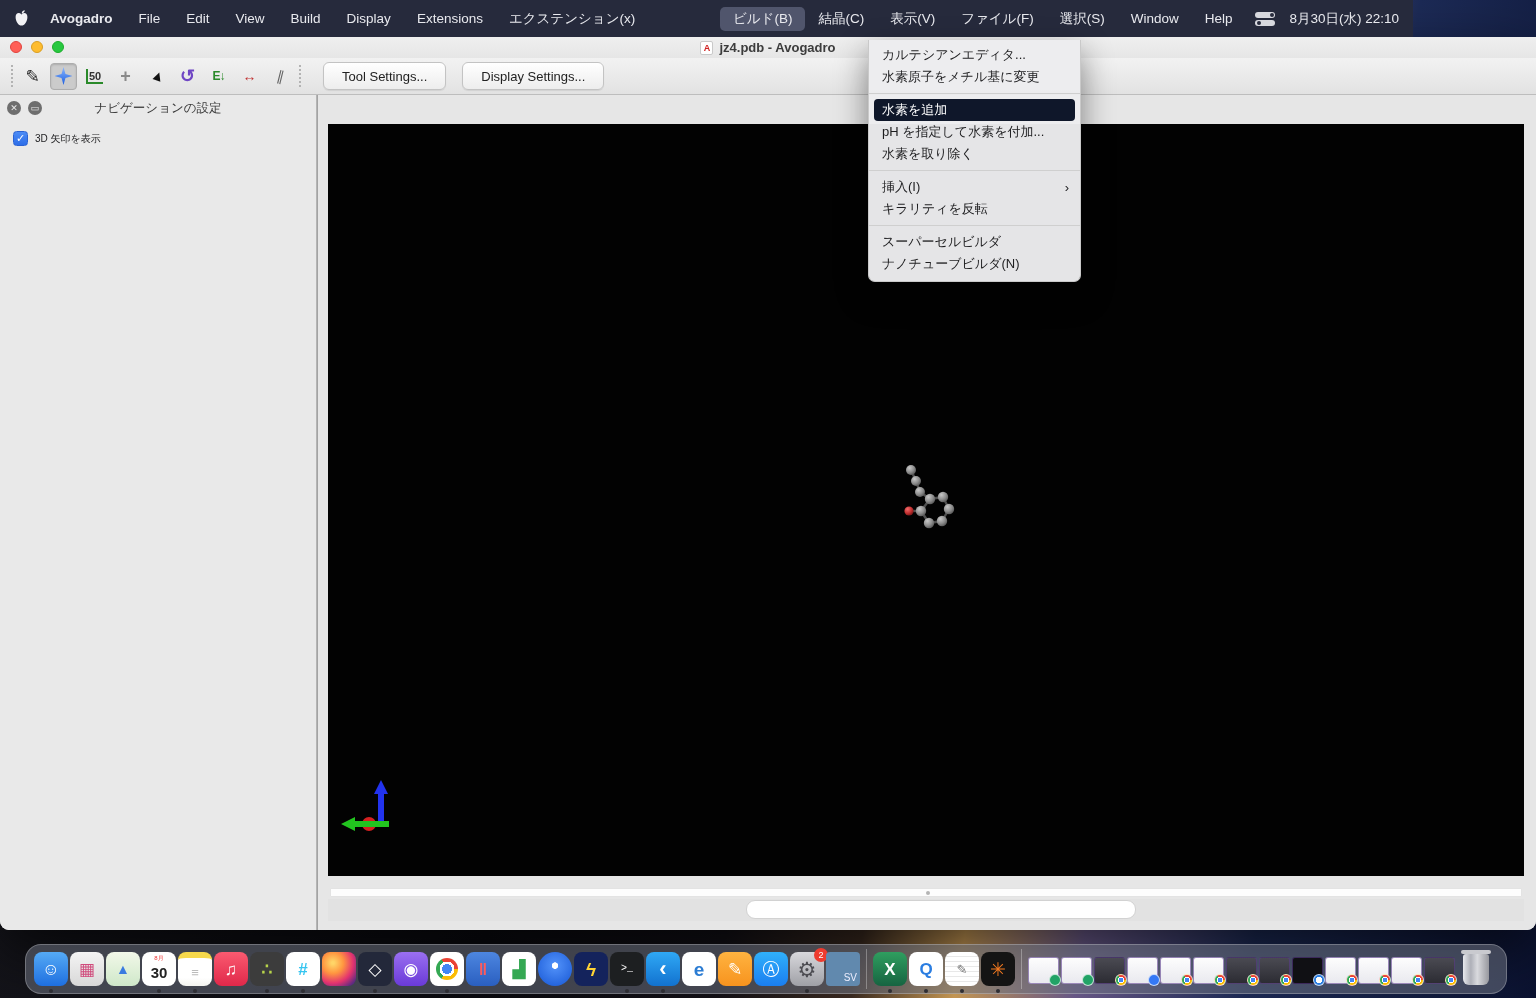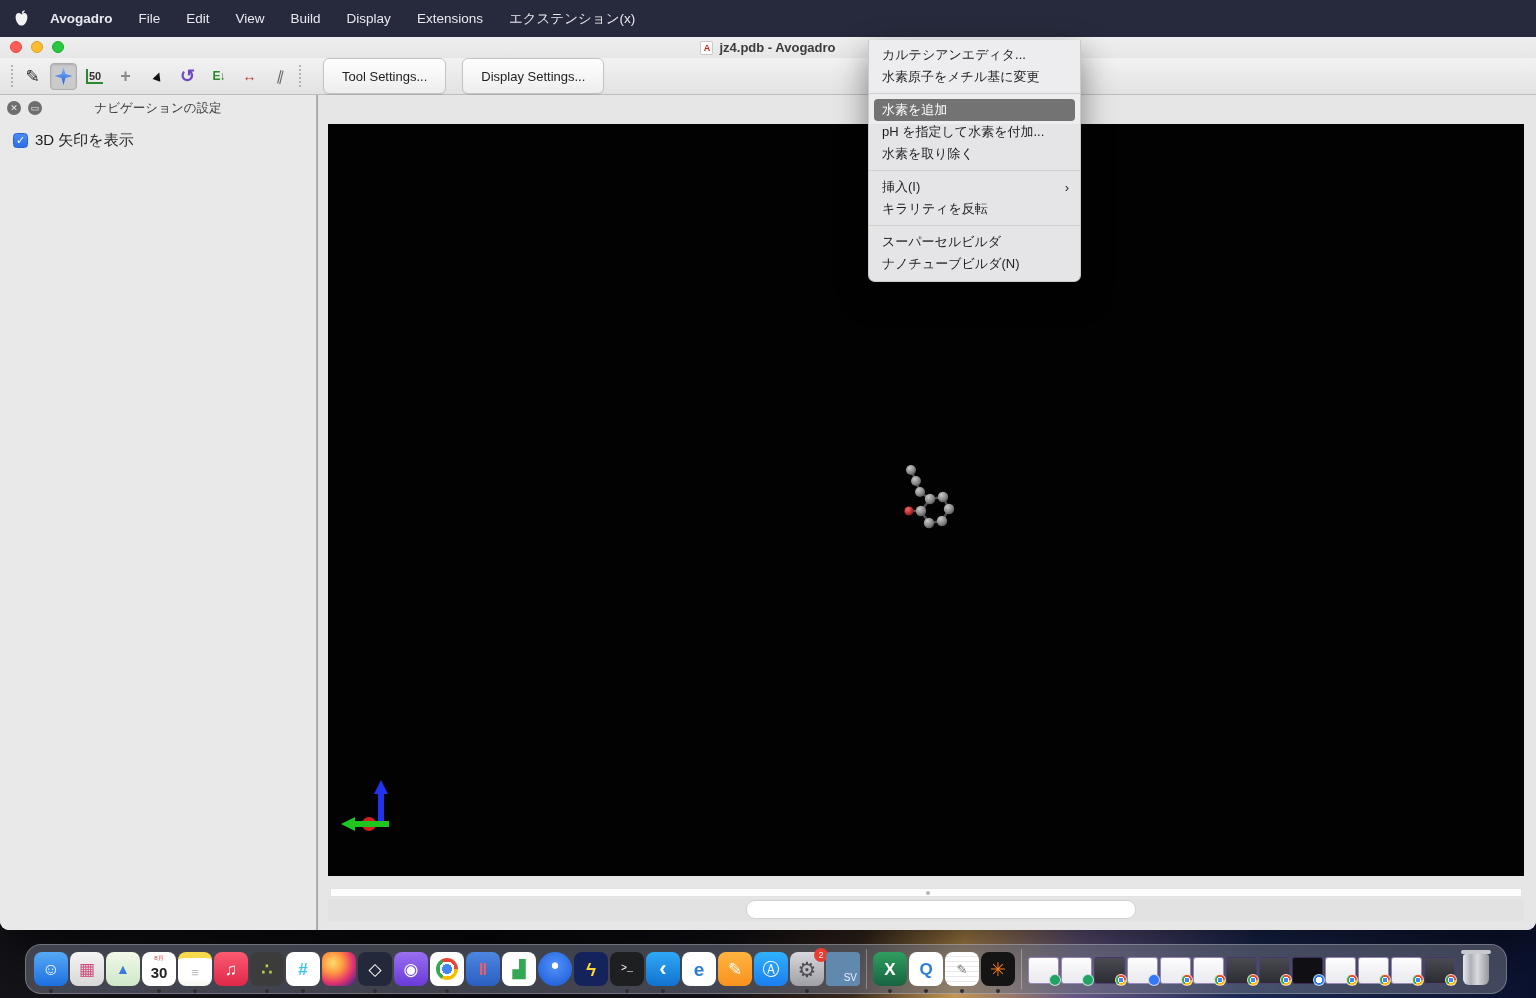--- a/index.html
+++ b/index.html
@@ -4,21 +4,21 @@
 <style>
   * { margin:0; padding:0; box-sizing:border-box; }
   html,body { width:1536px; height:998px; overflow:hidden; }
   body { position:relative; font-family:"Liberation Sans", sans-serif; background:#06060a; }
 
   
   .desktop { position:absolute; inset:0;
     background:linear-gradient(100deg,#17171d 0%,#0a0a0f 38%,#121016 52%,#3a2a20 60%,#c99a55 66%,#6a5a8a 73%,#1c2a55 83%,#0b1230 100%); }
 
   
-  .menubar { position:absolute; left:0; top:0; width:1536px; height:37px; background:#262a3c;
+  .menubar { position:absolute; left:0; top:0; width:1413px; height:37px; background:#262a3c;
     display:flex; align-items:center; color:#e8e9ee; font-size:13.5px; padding:0 14px; z-index:40; }
   .mb-left { display:flex; align-items:center; gap:0; }
   .mb-item { padding:3px 13px; border-radius:5px; white-space:nowrap; cursor:default; }
   .mb-item.bold { font-weight:bold; }
   .mb-item.active { background:#50556c; }
   .mb-spacer { flex:1; }
   .mb-right { display:flex; align-items:center; }
   .apple { margin-right:8px; display:flex; align-items:center; }
   .cc-icon { width:22px; height:14px; margin:0 12px 0 10px; position:relative; }
   .cc-icon span { position:absolute; left:0; width:20px; height:6px; background:#d8d9df; border-radius:3px; }
@@ -53,34 +53,34 @@
   .star { width:18px; height:18px; background:linear-gradient(#8ab6ff,#1d5fe0);
     clip-path:polygon(50% 0,61% 39%,100% 50%,61% 61%,50% 100%,39% 61%,0 50%,39% 39%); }
   [data-name="tool-draw-tool"] .tglyph{ color:#1a1a1a; }
   [data-name="tool-bond-centric-tool"] .tglyph{ font-size:11px; font-weight:bold; border-left:2px solid #2a8a2a; border-bottom:2px solid #2a8a2a; padding:1px 2px 0 1px; }
   [data-name="tool-manipulate-tool"] .tglyph{ color:#8a8a8a; font-weight:bold; font-size:18px; }
   [data-name="tool-selection-tool"] .tglyph{ transform:rotate(-70deg); font-size:14px; color:#111; }
   [data-name="tool-auto-rotate-tool"] .tglyph{ color:#6f46c4; font-weight:bold; font-size:18px; }
   [data-name="tool-auto-optimize-tool"] .tglyph{ color:#2a8a2a; font-weight:bold; font-size:12px; letter-spacing:-1px; }
   [data-name="tool-measure-tool"] .tglyph{ color:#c03030; font-weight:bold; font-size:14px; }
   [data-name="tool-align-tool"] .tglyph{ color:#666; transform:rotate(14deg); font-size:14px; letter-spacing:1px; }
-  .tb-btn { height:36px; padding:0 18px; margin-left:16px; background:linear-gradient(#ffffff,#ededed);
+  .tb-btn { height:28px; padding:0 18px; margin-left:16px; background:linear-gradient(#ffffff,#ededed);
     border:1px solid #c3c3c3; border-radius:6px; font-size:13px; color:#222;
     display:flex; align-items:center; box-shadow:0 1px 1px rgba(0,0,0,.08); }
 
   
   .panel { position:absolute; left:0; top:58px; width:316px; bottom:0; background:#e9e9e9; }
   .panel-head { position:absolute; left:0; top:0; width:100%; height:26px; display:flex; align-items:center; }
   .ph-btn { width:14px; height:14px; border-radius:50%; background:#6e6e6e; color:#e9e9e9;
     display:flex; align-items:center; justify-content:center; font-size:9px; margin-left:7px; }
   .panel-title { position:absolute; left:0; right:0; text-align:center; font-size:12.5px; color:#3a3a3a; }
   .chk-row { position:absolute; left:13px; top:36px; display:flex; align-items:center; gap:7px; }
   .checkbox { width:15px; height:15px; border-radius:3.5px; background:linear-gradient(#4b8bf5,#2e6ee8);
     color:#fff; font-size:11px; display:flex; align-items:center; justify-content:center; border:1px solid #2a62d4; }
-  .chk-label { font-size:15px; color:#1d1d1f; }
+  .chk-label { font-size:10px; color:#1d1d1f; }
   .divider { position:absolute; left:316px; top:58px; width:2px; bottom:0;
     background:linear-gradient(90deg,#bdbdbd,#9a9a9a); }
 
   
   .rightzone { position:absolute; left:318px; right:0; top:58px; bottom:0; background:#e6e6e6; }
   .tabbar { position:absolute; left:10px; right:12px; top:5px; height:24px; background:#7d7d7d;
     border:1px solid #6a6a6a; }
   .tab { position:absolute; left:4px; top:2px; width:52px; height:21px; background:linear-gradient(#b4b4b4,#9f9f9f);
     border:1px solid #5f5f5f; border-bottom:none; font-size:11px; color:#111;
     display:flex; align-items:center; justify-content:center; }
@@ -91,21 +91,21 @@
   .strip-dot { position:absolute; left:50%; top:2px; width:4px; height:4px; border-radius:50%; background:#b5b5b5; }
   .scroll-track { position:absolute; left:10px; right:12px; top:804px; height:22px; background:#e2e2e2; }
   .scroll-thumb { position:absolute; left:418px; width:390px; top:1px; height:19px; background:#fff;
     border:1px solid #d2d2d2; border-radius:9px; }
 
   
   .build-menu { position:absolute; left:868px; top:40px; width:213px; z-index:60;
     background:rgba(236,236,238,.97); border:1px solid #c9c9c9; border-top:none;
     border-radius:0 0 7px 7px; box-shadow:0 12px 32px rgba(0,0,0,.45); padding:4px 0 6px; }
   .bm-item { height:22px; display:flex; align-items:center; padding:0 13px; font-size:13px; color:#1d1d1f; position:relative; }
-  .bm-item.highlighted { background:#737373; color:#fff; margin:0 5px; padding:0 8px; border-radius:4px; }
+  .bm-item.highlighted { background:#0f172a; color:#fff; margin:0 5px; padding:0 8px; border-radius:4px; }
   .bm-item.t-submenu .arrow { position:absolute; right:11px; font-size:13px; }
   .bm-sep { height:1px; background:#cfcfcf; margin:5px 0; }
 
   
   .dock { position:absolute; left:25px; top:944px; width:1482px; height:50px; z-index:30;
     background:rgba(110,115,130,.55); border:1px solid rgba(255,255,255,.25); border-radius:16px;
     display:flex; align-items:center; padding:0 8px; gap:2px; }
   .dock-sep { width:1px; height:40px; background:rgba(255,255,255,.3); margin:0 4px; flex:none; }
   .dapp { position:relative; width:34px; height:34px; border-radius:8px; flex:none;
     display:flex; align-items:center; justify-content:center; overflow:visible; }
@@ -203,20 +203,46 @@
       <span class="mb-item" data-name="menubar-item-build-menu">Build</span>
 
       <span class="mb-item" data-name="menubar-item-select-menu">Display</span>
 
       <span class="mb-item" data-name="menubar-item-extensions-menu">Extensions</span>
 
       <span class="mb-item" data-name="menubar-item-extensions-jp-menu">エクステンション(x)</span>
 
   </span>
   <span class="mb-spacer"></span>
+  <span class="mb-right" data-name="menu-bar-right-group">
+
+      <span class="mb-item active" data-name="menubar-item-build-jp-menu">ビルド(B)</span>
+
+      <span class="mb-item" data-name="menubar-item-crystal-menu">結晶(C)</span>
+
+      <span class="mb-item" data-name="menubar-item-display-menu">表示(V)</span>
+
+      <span class="mb-item" data-name="menubar-item-file-jp-menu">ファイル(F)</span>
+
+      <span class="mb-item" data-name="menubar-item-select-jp-menu">選択(S)</span>
+
+      <span class="mb-item" data-name="menubar-item-window-menu">Window</span>
+
+      <span class="mb-item" data-name="menubar-item-help-menu">Help</span>
+
+    <span class="cc-icon" data-name="control-center-icon">
+        <span>
+          <i></i>
+        </span>
+        <span>
+          <i></i>
+        </span>
+      </span>
+    <span class="clock" data-name="menu-bar-clock">8月30日(水) 22:10</span>
+  </span>
 </div>
 
 <div class="window" data-name="avogadro-window">
 
   <div class="titlebar" data-name="window-title-bar">
     <div class="lights" data-name="traffic-lights">
       <span class="light l-red" data-name="close-window-button"></span>
       <span class="light l-yellow" data-name="minimize-window-button"></span>
       <span class="light l-green" data-name="zoom-window-button"></span>
     </div>

